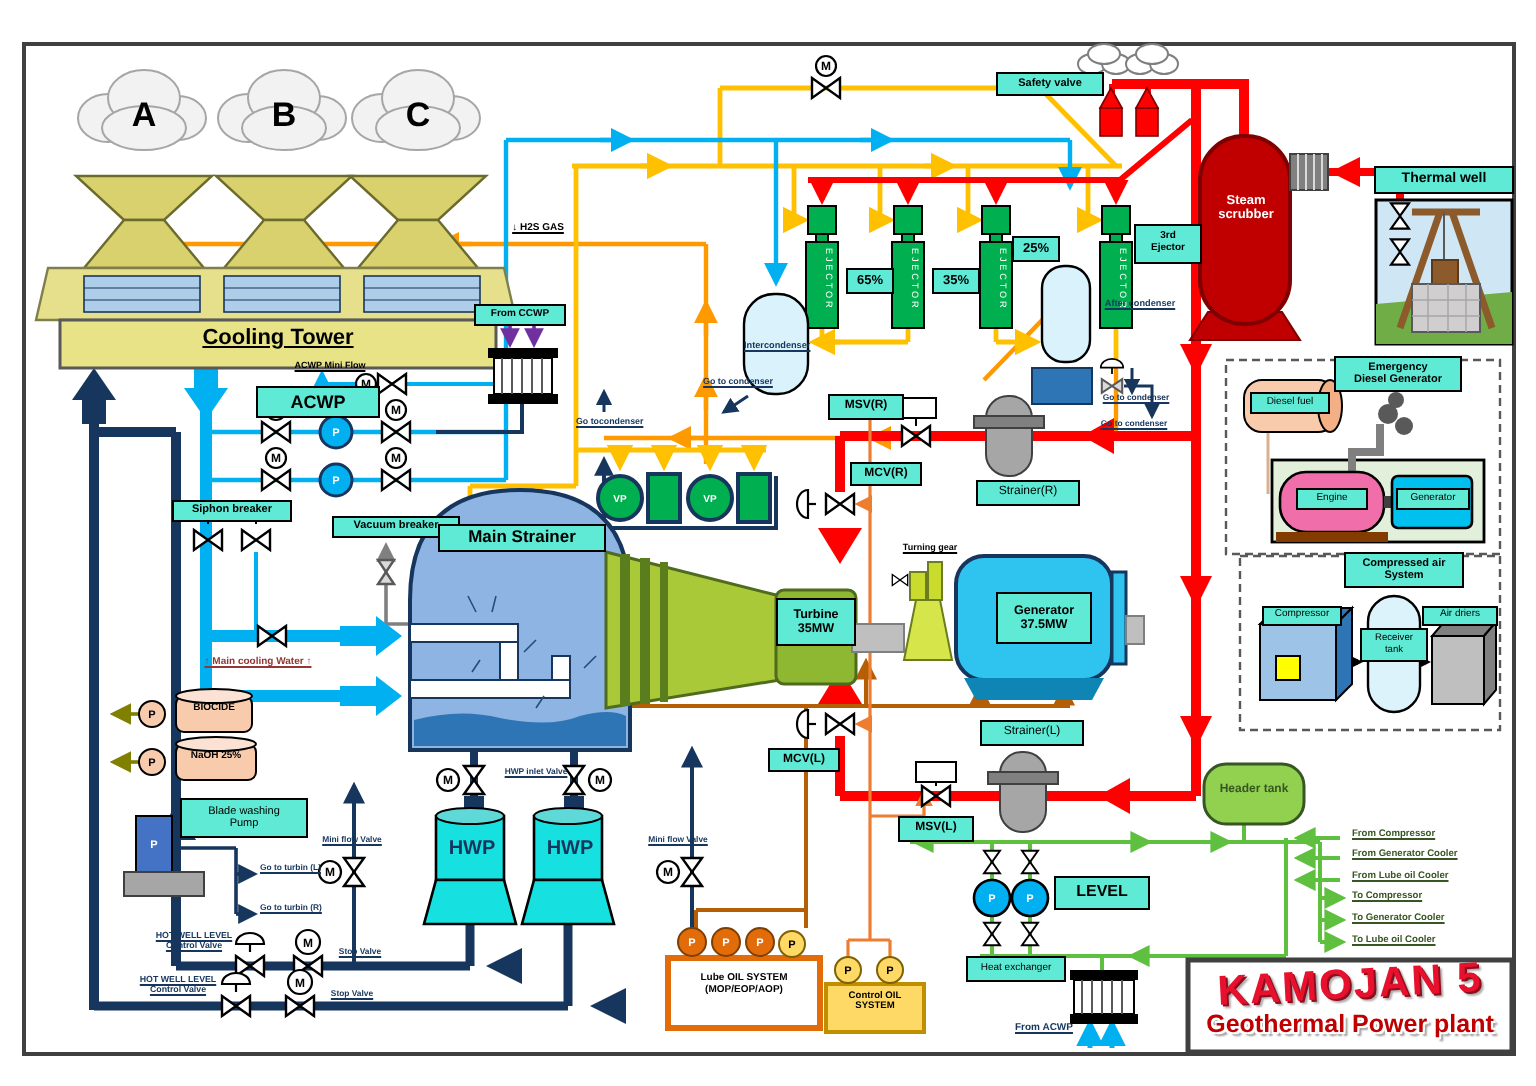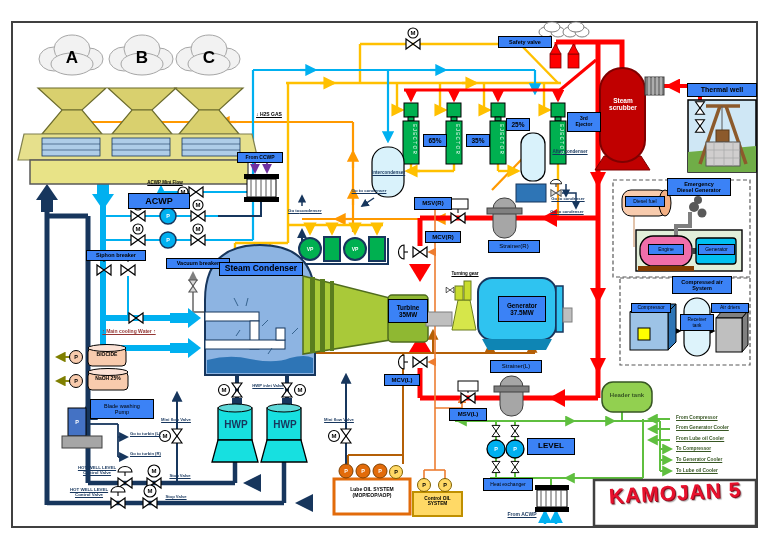--- a/index.html
+++ b/index.html
@@ -1,20 +1,20 @@
 <!DOCTYPE html>
 <html><head>
 <meta charset="utf-8">
 <style>
   html,body{margin:0;padding:0;background:#fff}
   .stage{position:relative;width:768px;height:543px;background:#fff;overflow:hidden;
          font-family:"Liberation Sans",sans-serif}
   .stage svg{position:absolute;left:0;top:0}
   .lb{position:absolute;text-align:center;line-height:1.12;color:#000;z-index:5;white-space:nowrap}
-  .bx{background:#3b82f6;border:1px solid #000;display:flex;flex-direction:column;
+  .bx{background:#5eead4;border:1px solid #000;display:flex;flex-direction:column;
       align-items:center;justify-content:center;box-sizing:border-box}
   .un{text-decoration:underline}
   .b{font-weight:bold}
   .navy{color:#17365d}
   .maroon{color:#943634}
   .grn{color:#375623}
   .wht{color:#fff}
   .logo1{color:#e8112d;font-weight:bold;font-size:21px;letter-spacing:1px;
          transform:rotate(-3deg);text-shadow:1px 1px 0 #8c0e1e,2px 2px 1px #b0b0b0}
   .logo2{color:#c00000;font-weight:bold;font-size:12.5px;
@@ -659,35 +659,36 @@
     <text x="380" y="473.2" fill="#fff">P</text>
     <text x="396" y="474.2">P</text>
     <text x="424" y="487.2">P</text>
     <text x="445" y="487.2">P</text>
     <text x="496" y="451.2" fill="#fff">P</text>
     <text x="515" y="451.2" fill="#fff">P</text>
   </g>
 </g>
 </svg>
 
+<div class="lb b un" style="left:64px;top:163px;width:150px;font-size:11px"><span>Cooling Tower</span></div>
 <div class="lb b un" style="left:138px;top:180px;width:54px;font-size:4.5px"><span>ACWP Mini Flow</span></div>
 <div class="lb bx b" style="left:128px;top:193px;width:62px;height:16px;font-size:9px">
       <span>ACWP</span>
     </div>
 <div class="lb bx b" style="left:237px;top:152px;width:46px;height:11px;font-size:5px">
       <span>From CCWP</span>
     </div>
 <div class="lb bx b" style="left:86px;top:250px;width:60px;height:11px;font-size:5.5px">
       <span>Siphon breaker</span>
     </div>
 <div class="lb bx b" style="left:166px;top:258px;width:64px;height:11px;font-size:5.5px">
       <span>Vacuum breaker</span>
     </div>
 <div class="lb bx b" style="left:219px;top:262px;width:84px;height:14px;font-size:8.5px">
-      <span>Steam Condenser</span>
+      <span>Main Strainer</span>
     </div>
 <div class="lb b un maroon" style="left:88px;top:329px;width:82px;font-size:5px"><span>↑ Main cooling Water ↑</span></div>
 <div class="lb b un" style="left:240px;top:112px;width:58px;font-size:5px"><span>↓ H2S GAS</span></div>
 <div class="lb b un navy" style="left:372px;top:170px;width:32px;font-size:4.6px"><span>Inter</span><span>condenser</span></div>
 <div class="lb b un navy" style="left:547px;top:149px;width:46px;font-size:4.6px"><span>After condenser</span></div>
 <div class="lb b un navy" style="left:288px;top:209px;width:32px;font-size:4.4px"><span>Go to</span><span>condenser</span></div>
 <div class="lb b un navy" style="left:346px;top:189px;width:46px;font-size:4.4px"><span>Go to condenser</span></div>
 <div class="lb b un navy" style="left:546px;top:197px;width:44px;font-size:4.2px"><span>Go to condenser</span></div>
 <div class="lb b un navy" style="left:544px;top:210px;width:46px;font-size:4.2px"><span>Go to condenser</span></div>
 <div class="lb bx b" style="left:498px;top:36px;width:54px;height:12px;font-size:5.5px">
@@ -792,14 +793,15 @@
 <div class="lb b un navy" style="left:500px;top:512px;width:44px;font-size:5px"><span>From ACWP</span></div>
 <div class="lb b grn" style="left:605px;top:392px;width:44px;font-size:6px"><span>Header tank</span></div>
 <div class="lb b un grn" style="left:676px;top:415px;width:85px;font-size:4.8px;text-align:left"><span>From Compressor</span></div>
 <div class="lb b un grn" style="left:676px;top:425px;width:85px;font-size:4.8px;text-align:left"><span>From Generator Cooler</span></div>
 <div class="lb b un grn" style="left:676px;top:436px;width:85px;font-size:4.8px;text-align:left"><span>From Lube oil  Cooler</span></div>
 <div class="lb b un grn" style="left:676px;top:446px;width:85px;font-size:4.8px;text-align:left"><span>To Compressor</span></div>
 <div class="lb b un grn" style="left:676px;top:457px;width:85px;font-size:4.8px;text-align:left"><span>To Generator Cooler</span></div>
 <div class="lb b un grn" style="left:676px;top:468px;width:85px;font-size:4.8px;text-align:left"><span>To Lube oil  Cooler</span></div>
 <div class="lb" style="left:594px;top:481px;width:162px">
   <div class="logo1">KAMOJAN 5</div>
+  <div class="logo2">Geothermal Power plant</div>
 </div>
 </div>
 
 </body></html>

